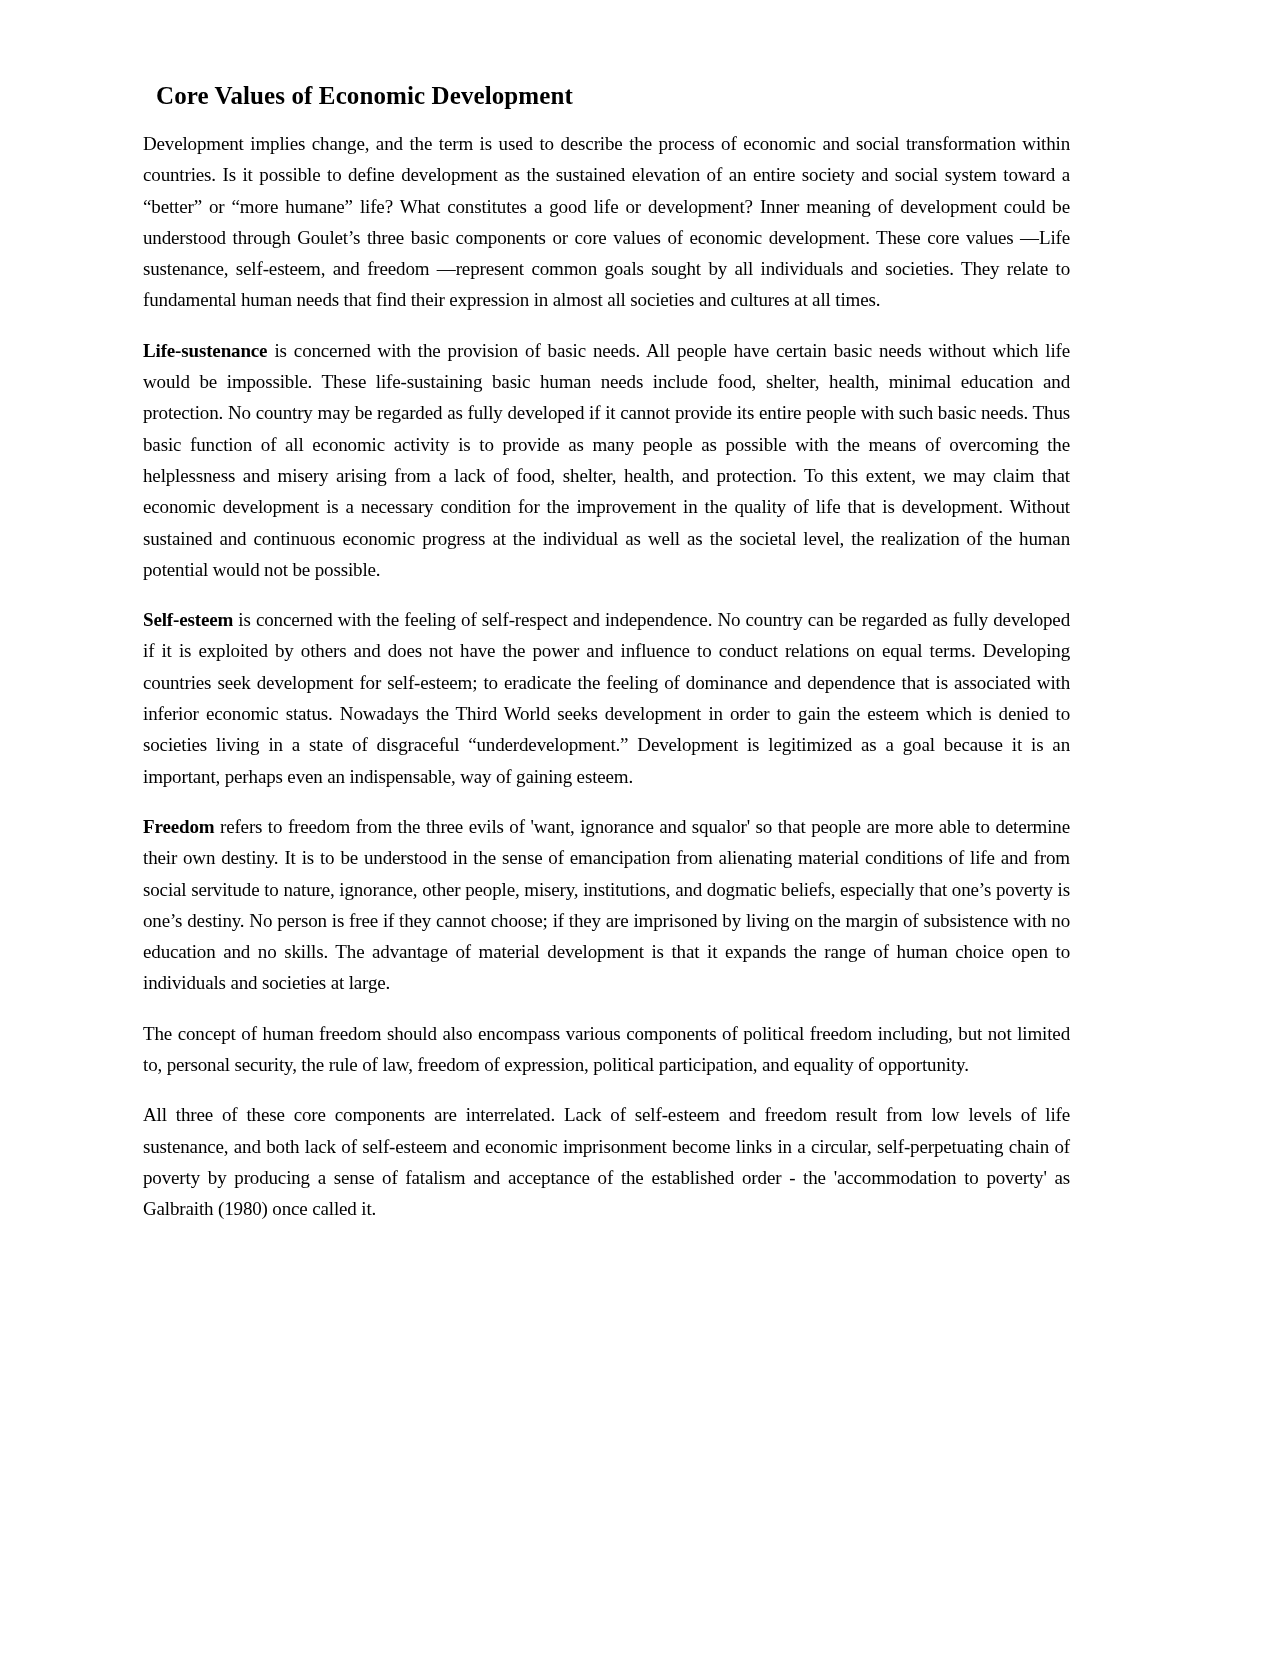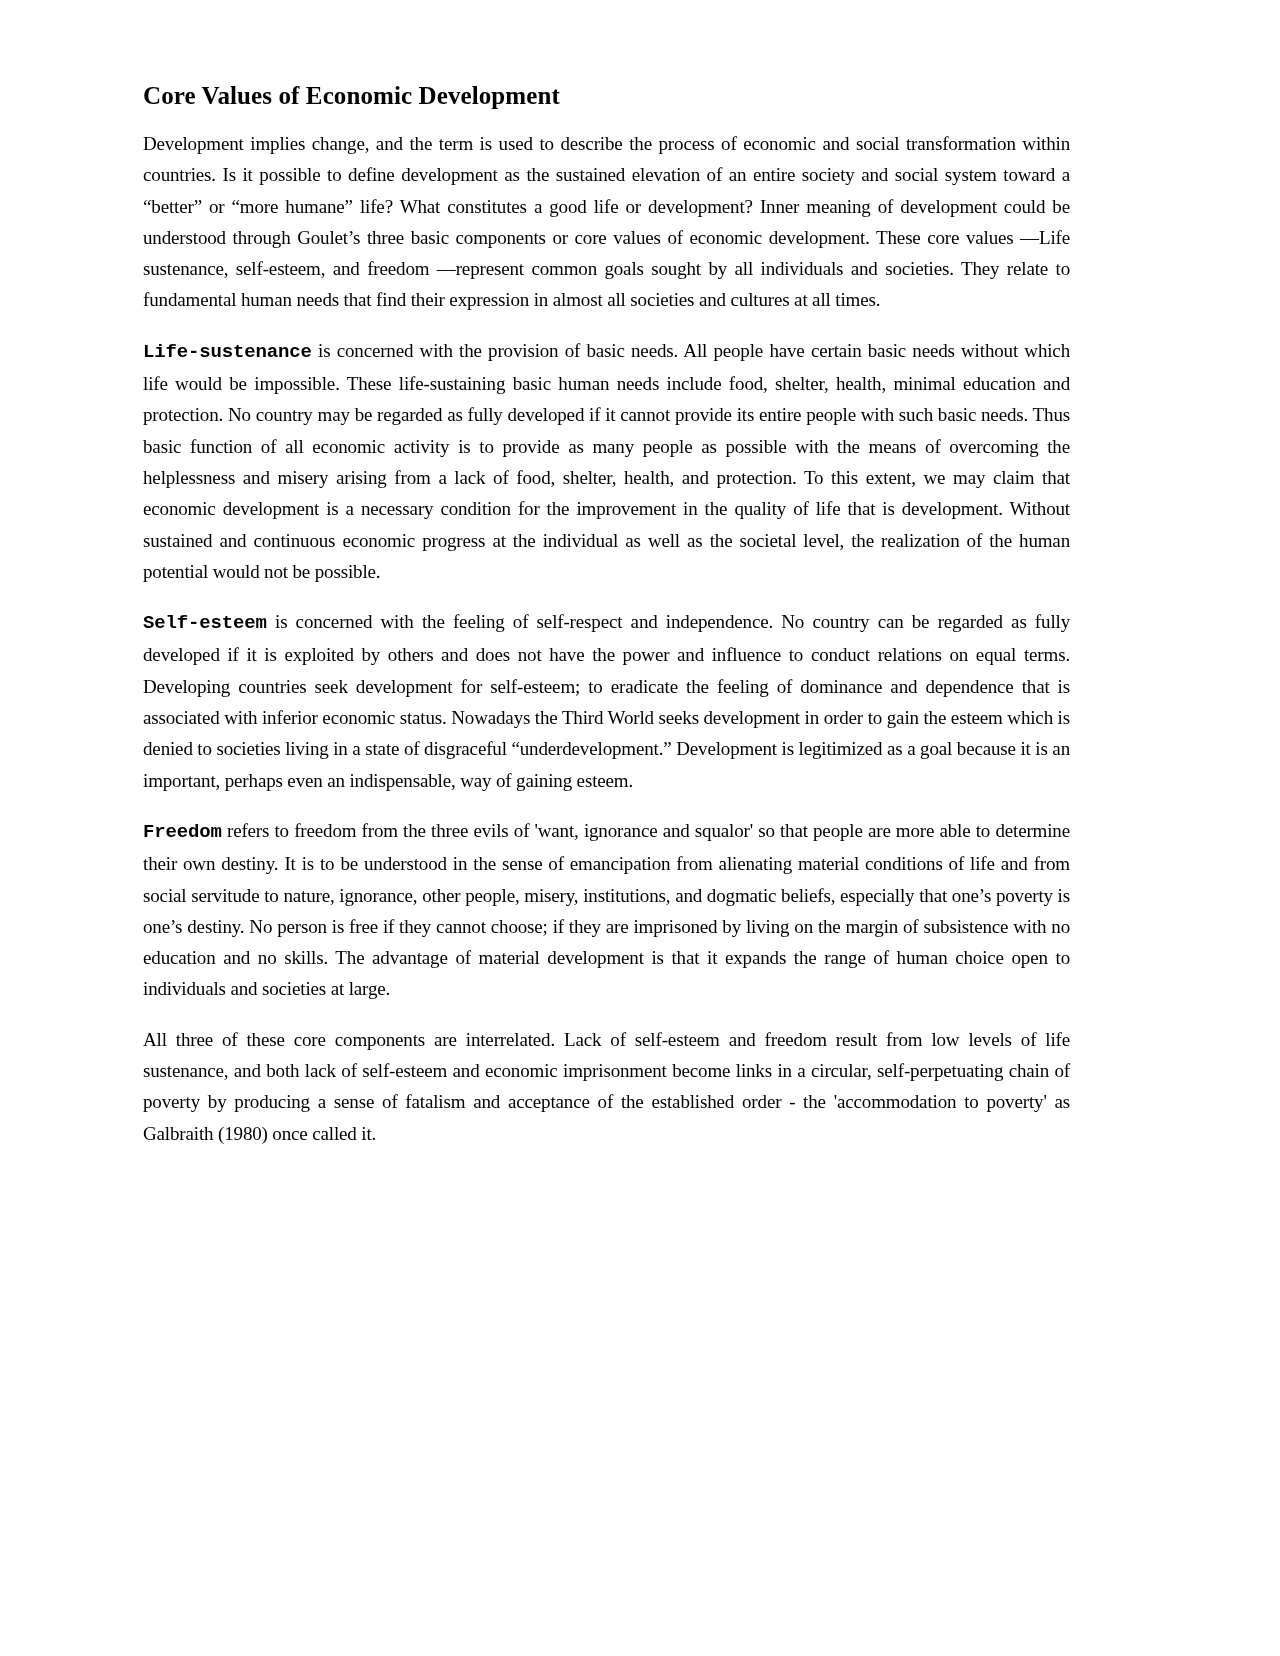--- a/index.html
+++ b/index.html
@@ -17,45 +17,45 @@
     }
     .page {
       position: absolute;
       left: 143px;
       top: 78px;
       width: 927px;
     }
     .doc-title {
       font-size: 25px;
       font-weight: bold;
-      margin: 0 0 14px 0;
+      margin: 0 0 14px 13px;
       line-height: 36px;
       letter-spacing: 0.1px;
     }
     .para {
       font-size: 19px;
       line-height: 31.3px;
       text-align: justify;
       margin: 0 0 19px 0;
       letter-spacing: -0.15px;
     }
     .para .lead {
       font-weight: bold;
-      font-family: Liberation Mono, monospace;
     }
   </style>
 </head>
 <body>
 
 <div class="page">
   <h1 class="doc-title">Core Values of Economic Development</h1>
 
   <p class="para"><span>Development implies change, and the term is used to describe the process of economic and social transformation within countries. Is it possible to define development as the sustained elevation of an entire society and social system toward a “better” or “more humane” life? What constitutes a good life or development? Inner meaning of development could be understood through Goulet’s three basic components or core values of economic development. These core values —Life sustenance, self-esteem, and freedom —represent common goals sought by all individuals and societies. They relate to fundamental human needs that find their expression in almost all societies and cultures at all times.</span></p>
 
   <p class="para"><span class="lead">Life-sustenance</span><span> is concerned with the provision of basic needs. All people have certain basic needs without which life would be impossible. These life-sustaining basic human needs include food, shelter, health, minimal education and protection.  No country may be regarded as fully developed if it cannot provide its entire people with such basic needs. Thus basic function of all economic activity is to provide as many people as possible with the means of overcoming the helplessness and misery arising from a lack of food, shelter, health, and protection. To this extent, we may claim that economic development is a necessary condition for the improvement in the quality of life that is development. Without sustained and continuous economic progress at the individual as well as the societal level, the realization of the human potential would not be possible.</span></p>
 
   <p class="para"><span class="lead">Self-esteem</span><span> is concerned with the feeling of self-respect and independence. No country can be regarded as fully developed if it is exploited by others and does not have the power and influence to conduct relations on equal terms. Developing countries seek development for self-esteem; to eradicate the feeling of dominance and dependence that is associated with inferior economic status. Nowadays the Third World seeks development in order to gain the esteem which is denied to societies living in a state of disgraceful “underdevelopment.” Development is legitimized as a goal because it is an important, perhaps even an indispensable, way of gaining esteem.</span></p>
 
   <p class="para"><span class="lead">Freedom</span><span> refers to freedom from the three evils of 'want, ignorance and squalor' so that people are more able to determine their own destiny. It is to be understood in the sense of emancipation from alienating material conditions of life and from social servitude to nature, ignorance, other people, misery, institutions, and dogmatic beliefs, especially that one’s poverty is one’s destiny. No person is free if they cannot choose; if they are imprisoned by living on the margin of subsistence with no education and no skills. The advantage of material development is that it expands the range of human choice open to individuals and societies at large.</span></p>
 
+  <p class="para"><span>The concept of human freedom should also encompass various components of political freedom including, but not limited to, personal security, the rule of law, freedom of expression, political participation, and equality of opportunity.</span></p>
 
   <p class="para"><span>All three of these core components are interrelated. Lack of self-esteem and freedom result from low levels of life sustenance, and both lack of self-esteem and economic imprisonment become links in a circular, self-perpetuating chain of poverty by producing a sense of fatalism and acceptance of the established order - the 'accommodation to poverty' as Galbraith (1980) once called it.</span></p>
 </div>
 
 </body></html>

